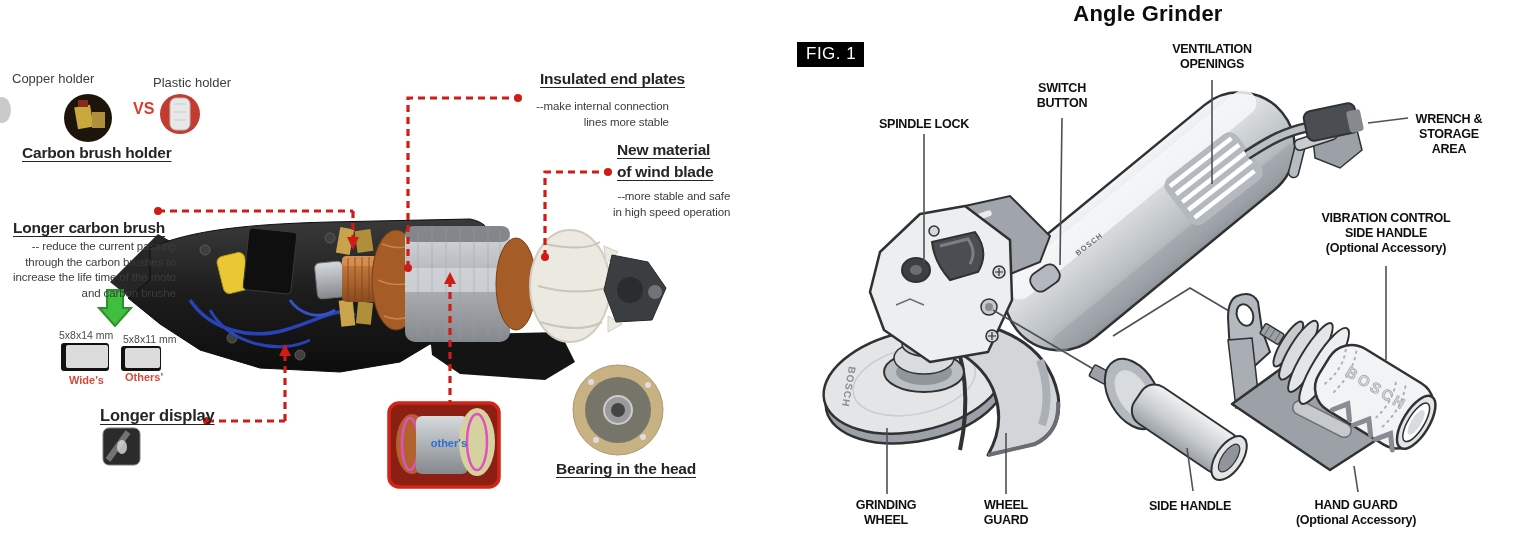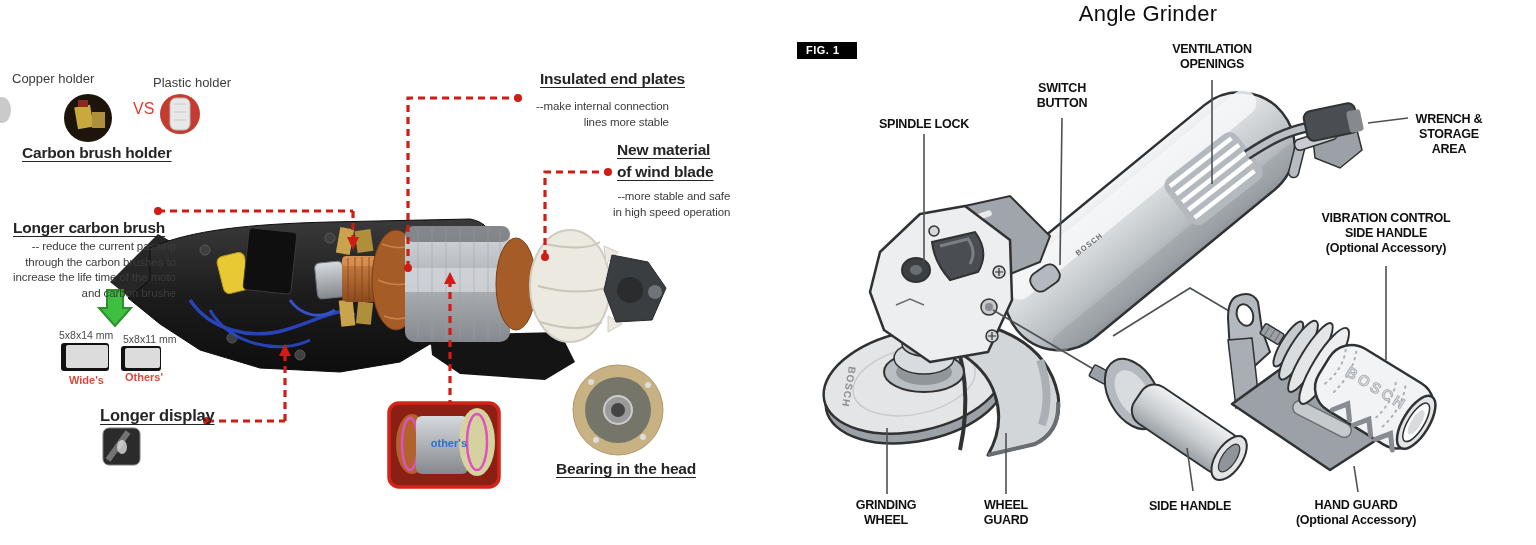--- a/index.html
+++ b/index.html
@@ -7,30 +7,30 @@
          font-family:"Liberation Sans",sans-serif;}
   #art{position:absolute;left:0;top:0;}
   .abs{position:absolute;white-space:nowrap;}
   
   .lh{font-weight:bold;font-size:15.5px;color:#252525;text-decoration:underline;
       text-underline-offset:3px;letter-spacing:-0.2px;}
   .lt{font-size:11.5px;color:#3c3c3c;line-height:15.5px;letter-spacing:-0.1px;text-align:right;}
   .cap{font-size:13px;color:#3c3c3c;}
   .dim{font-size:10.5px;color:#4a4a4a;}
   .redcap{font-size:11px;color:#d94a3a;font-weight:bold;}
-  .vs{font-size:16px;font-weight:normal;color:#e03a2f;}
+  .vs{font-size:16px;font-weight:bold;color:#e03a2f;}
   .blue{font-size:11px;font-weight:bold;color:#2a6fd4;text-align:right;}
   
   .rlabel{position:absolute;font-weight:700;font-size:13.5px;color:#101010;text-align:center;
           line-height:15px;letter-spacing:-0.3px;transform:translateX(-50%) scaleX(0.93);
           transform-origin:center top;white-space:nowrap;}
-  .rtitle{position:absolute;font-weight:400;font-size:22px;color:#0d0d0d;
+  .rtitle{position:absolute;font-weight:700;font-size:22px;color:#0d0d0d;
           transform:translateX(-50%);white-space:nowrap;letter-spacing:0.2px;}
-  .figtag{position:absolute;background:#000;color:#fff;font-weight:700;font-size:11px;
-          padding:2px 17px 3px 9px;letter-spacing:0.5px;}
+  .figtag{position:absolute;background:#000;color:#fff;font-weight:400;font-size:17px;
+          padding:2px 8px 3px 9px;letter-spacing:0.5px;}
 </style>
 </head>
 <body>
 
 <div id="stage">
 
 <svg id="art" width="1536" height="545" viewBox="0 0 1536 545">
   <defs>
     <linearGradient id="gBody" x1="0" y1="0" x2="0" y2="1">
       <stop offset="0" stop-color="#f4f5f6"></stop>

